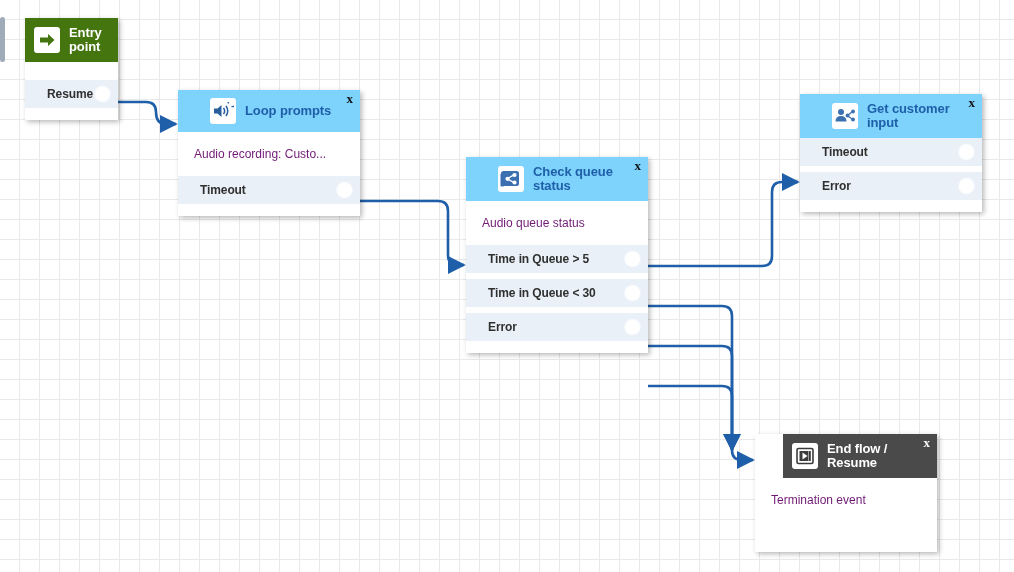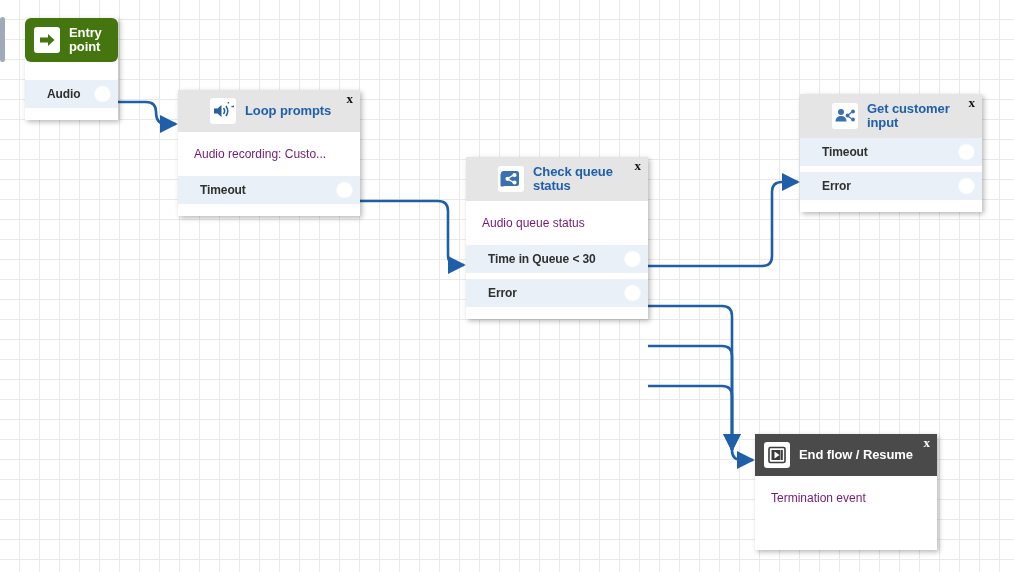--- a/index.html
+++ b/index.html
@@ -39,23 +39,23 @@
     box-sizing: border-box;
   }
   .node-header {
     position: relative;
     display: flex;
     align-items: center;
     padding: 8px 10px 8px 9px;
     min-height: 30px;
     box-sizing: border-box;
   }
-  .node-header.blue  { background: #e5e5e5; padding-left: 32px; }
-  .node-header.green { background: #44750f; border-radius: 6px; }
-  .node-header.dark  { background: #4a4a4a; }
+  .node-header.blue  { background: #7dd3fc; padding-left: 32px; }
+  .node-header.green { background: #44750f; }
+  .node-header.dark  { background: #4a4a4a; margin-left: 28px; }
 
   .node-icon {
     width: 26px;
     height: 26px;
     border-radius: 3px;
     background: #ffffff;
     display: flex;
     align-items: center;
     justify-content: center;
     flex: 0 0 auto;
@@ -166,21 +166,21 @@
         </svg>
       </div>
       <div class="node-title">
         <div>Entry</div>
         <div>point</div>
       </div>
     </div>
     <div class="node-body">
       <div style="height:18px;"></div>
       <div class="port-row">
-        <span class="port-label">Audio</span>
+        <span class="port-label">Resume</span>
         <span class="port-dot"></span>
       </div>
     </div>
   </div>
 
   <div class="node" style="left:178px; top:90px; width:182px;">
     <div class="node-header blue">
       <div class="node-icon">
         <svg width="22" height="18" viewBox="0 0 22 18">
           <path d="M2 6.5 L5.5 6.5 L9.5 3 L9.5 15 L5.5 11.5 L2 11.5 Z" fill="#2a5f9e"></path>
@@ -212,20 +212,24 @@
           <circle cx="7.5" cy="9.8" r="2.1" fill="#ffffff"></circle>
           <path d="M8.5 9 L13 6.4 M8.5 10.7 L13 13" stroke="#ffffff" stroke-width="1.4"></path>
         </svg>
       </div>
       <span class="node-title">Check queue status</span>
       <span class="close-x">x</span>
     </div>
     <div class="node-body">
       <div class="node-desc">Audio queue status</div>
       <div class="port-row">
+        <span class="port-label">Time in Queue &gt; 5</span>
+        <span class="port-dot"></span>
+      </div>
+      <div class="port-row">
         <span class="port-label">Time in Queue &lt; 30</span>
         <span class="port-dot"></span>
       </div>
       <div class="port-row">
         <span class="port-label">Error</span>
         <span class="port-dot"></span>
       </div>
     </div>
   </div>
 

